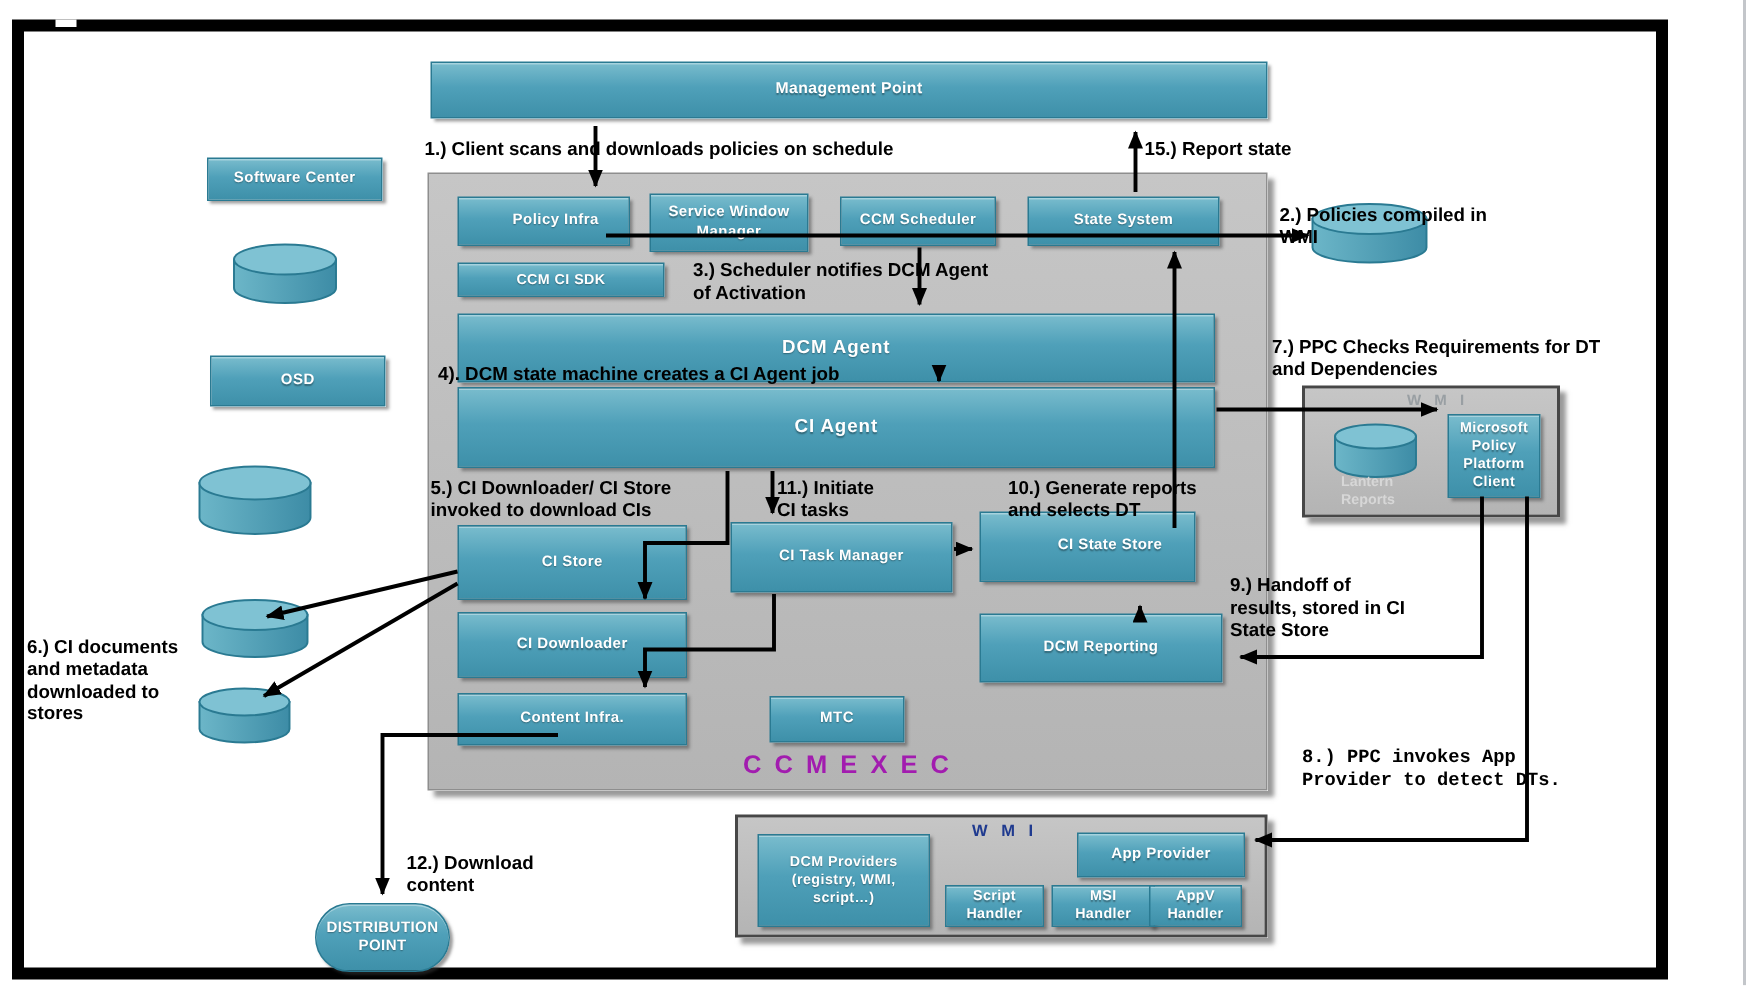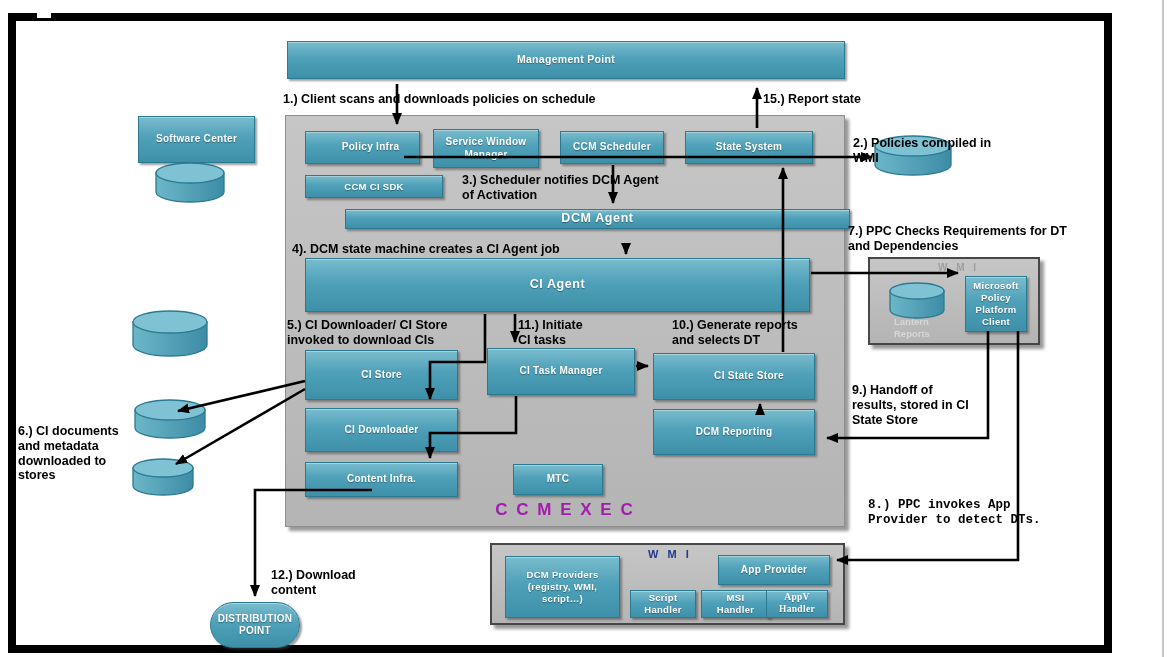--- a/index.html
+++ b/index.html
@@ -48,43 +48,44 @@
   <div class="page-edge"></div>
   <div class="frame"></div>
   <div class="notch"></div>
 
   <div class="container" style="left:285px; top:115px; width:560px; height:412px;"></div>
   <div class="container dark" style="left:868px; top:257px; width:172px; height:88px;"></div>
   <div class="container dark" style="left:490px; top:543px; width:355px; height:82px;"></div>
 
   <div class="node" style="left:287px; top:41px; width:558px; height:38px; font-size:10.5px;"><span>Management Point</span></div>
 
-  <div class="node" style="left:138px; top:116px; width:117px; height:47px;"><span>Software Center</span></div>
-
+  <div class="node" style="left:138px; top:105px; width:117px; height:29px;"><span>Software Center</span></div>
+
+  <div class="node" style="left:140px; top:237px; width:117px; height:34px;"><span>OSD</span></div>
 
   <div class="node" style="left:305px; top:131px; width:115px; height:33px;padding-left:16px;"><span>Policy Infra</span></div>
 
   <div class="node" style="left:433px; top:129px; width:106px; height:39px;"><span>Service Window
 Manager</span></div>
 
   <div class="node" style="left:560px; top:131px; width:104px; height:33px;"><span>CCM Scheduler</span></div>
 
   <div class="node" style="left:685px; top:131px; width:128px; height:33px;"><span>State System</span></div>
 
   <div class="node small" style="left:305px; top:175px; width:138px; height:23px;"><span>CCM CI SDK</span></div>
 
-  <div class="node big" style="left:305px; top:209px; width:505px; height:20px;margin-left:40px;"><span>DCM Agent</span></div>
+  <div class="node big" style="left:305px; top:209px; width:505px; height:46px;"><span>DCM Agent</span></div>
 
   <div class="node big" style="left:305px; top:258px; width:505px; height:54px;"><span>CI Agent</span></div>
 
   <div class="node" style="left:305px; top:350px; width:153px; height:50px;"><span>CI Store</span></div>
 
   <div class="node" style="left:487px; top:348px; width:148px; height:47px;"><span>CI Task Manager</span></div>
 
-  <div class="node" style="left:653px; top:353px; width:162px; height:47px;padding-left:30px;"><span>CI State Store</span></div>
+  <div class="node" style="left:653px; top:341px; width:144px; height:47px;padding-left:30px;"><span>CI State Store</span></div>
 
   <div class="node" style="left:305px; top:408px; width:153px; height:44px;"><span>CI Downloader</span></div>
 
   <div class="node" style="left:653px; top:409px; width:162px; height:46px;"><span>DCM Reporting</span></div>
 
   <div class="node" style="left:305px; top:462px; width:153px; height:35px;"><span>Content Infra.</span></div>
 
   <div class="node" style="left:513px; top:464px; width:90px; height:31px;"><span>MTC</span></div>
 
   <div class="label-ccmexec">C C M E X E C</div>
@@ -99,21 +100,21 @@
 
   <div class="wmi-blue" style="left:648px; top:548px;">W M I</div>
   <div class="node small" style="left:505px; top:556px; width:115px; height:62px;"><span>DCM Providers
 (registry, WMI,
 script…)</span></div>
   <div class="node" style="left:718px; top:555px; width:112px; height:30px;"><span>App Provider</span></div>
   <div class="node small" style="left:630px; top:590px; width:66px; height:28px;"><span>Script
 Handler</span></div>
   <div class="node small" style="left:701px; top:590px; width:69px; height:28px;"><span>MSI
 Handler</span></div>
-  <div class="node small" style="left:766px; top:590px; width:62px; height:28px;font-family:Liberation Serif, serif;"><span>AppV
+  <div class="node small" style="left:766px; top:590px; width:62px; height:28px;"><span>AppV
 Handler</span></div>
 
   <div class="node" style="left:210px; top:602px; width:90px; height:46px; z-index:2;border-radius:23px;"><span>DISTRIBUTION
 POINT</span></div>
 
   <svg class="cyls" width="1168" height="657">
     <defs>
       <linearGradient id="cylBody" x1="0" y1="0" x2="1" y2="0">
         <stop offset="0" stop-color="#6cb6c8"></stop>
           <stop offset="1" stop-color="#3d8ca6"></stop>
@@ -153,21 +154,21 @@
 of Activation</div>
   <div class="ann" style="left:292px; top:242px;">4). DCM state machine creates a CI Agent job</div>
   <div class="ann" style="left:287px; top:318px;">5.) CI Downloader/ CI Store
 invoked to download CIs</div>
   <div class="ann" style="left:518px; top:318px;">11.) Initiate
 CI tasks</div>
   <div class="ann" style="left:672px; top:318px;">10.) Generate reports
 and selects DT</div>
   <div class="ann" style="left:848px; top:224px;">7.) PPC Checks Requirements for DT
 and Dependencies</div>
-  <div class="ann" style="left:852px; top:383px;">9.) Handoff of
+  <div class="ann" style="left:820px; top:383px;">9.) Handoff of
 results, stored in CI
 State Store</div>
   <div class="ann" style="left:868px; top:498px;font-family:Liberation Mono, monospace;">8.) PPC invokes App
 Provider to detect DTs.</div>
   <div class="ann" style="left:18px;  top:424px;">6.) CI documents
 and metadata
 downloaded to
 stores</div>
   <div class="ann" style="left:271px; top:568px;">12.) Download
 content</div>

